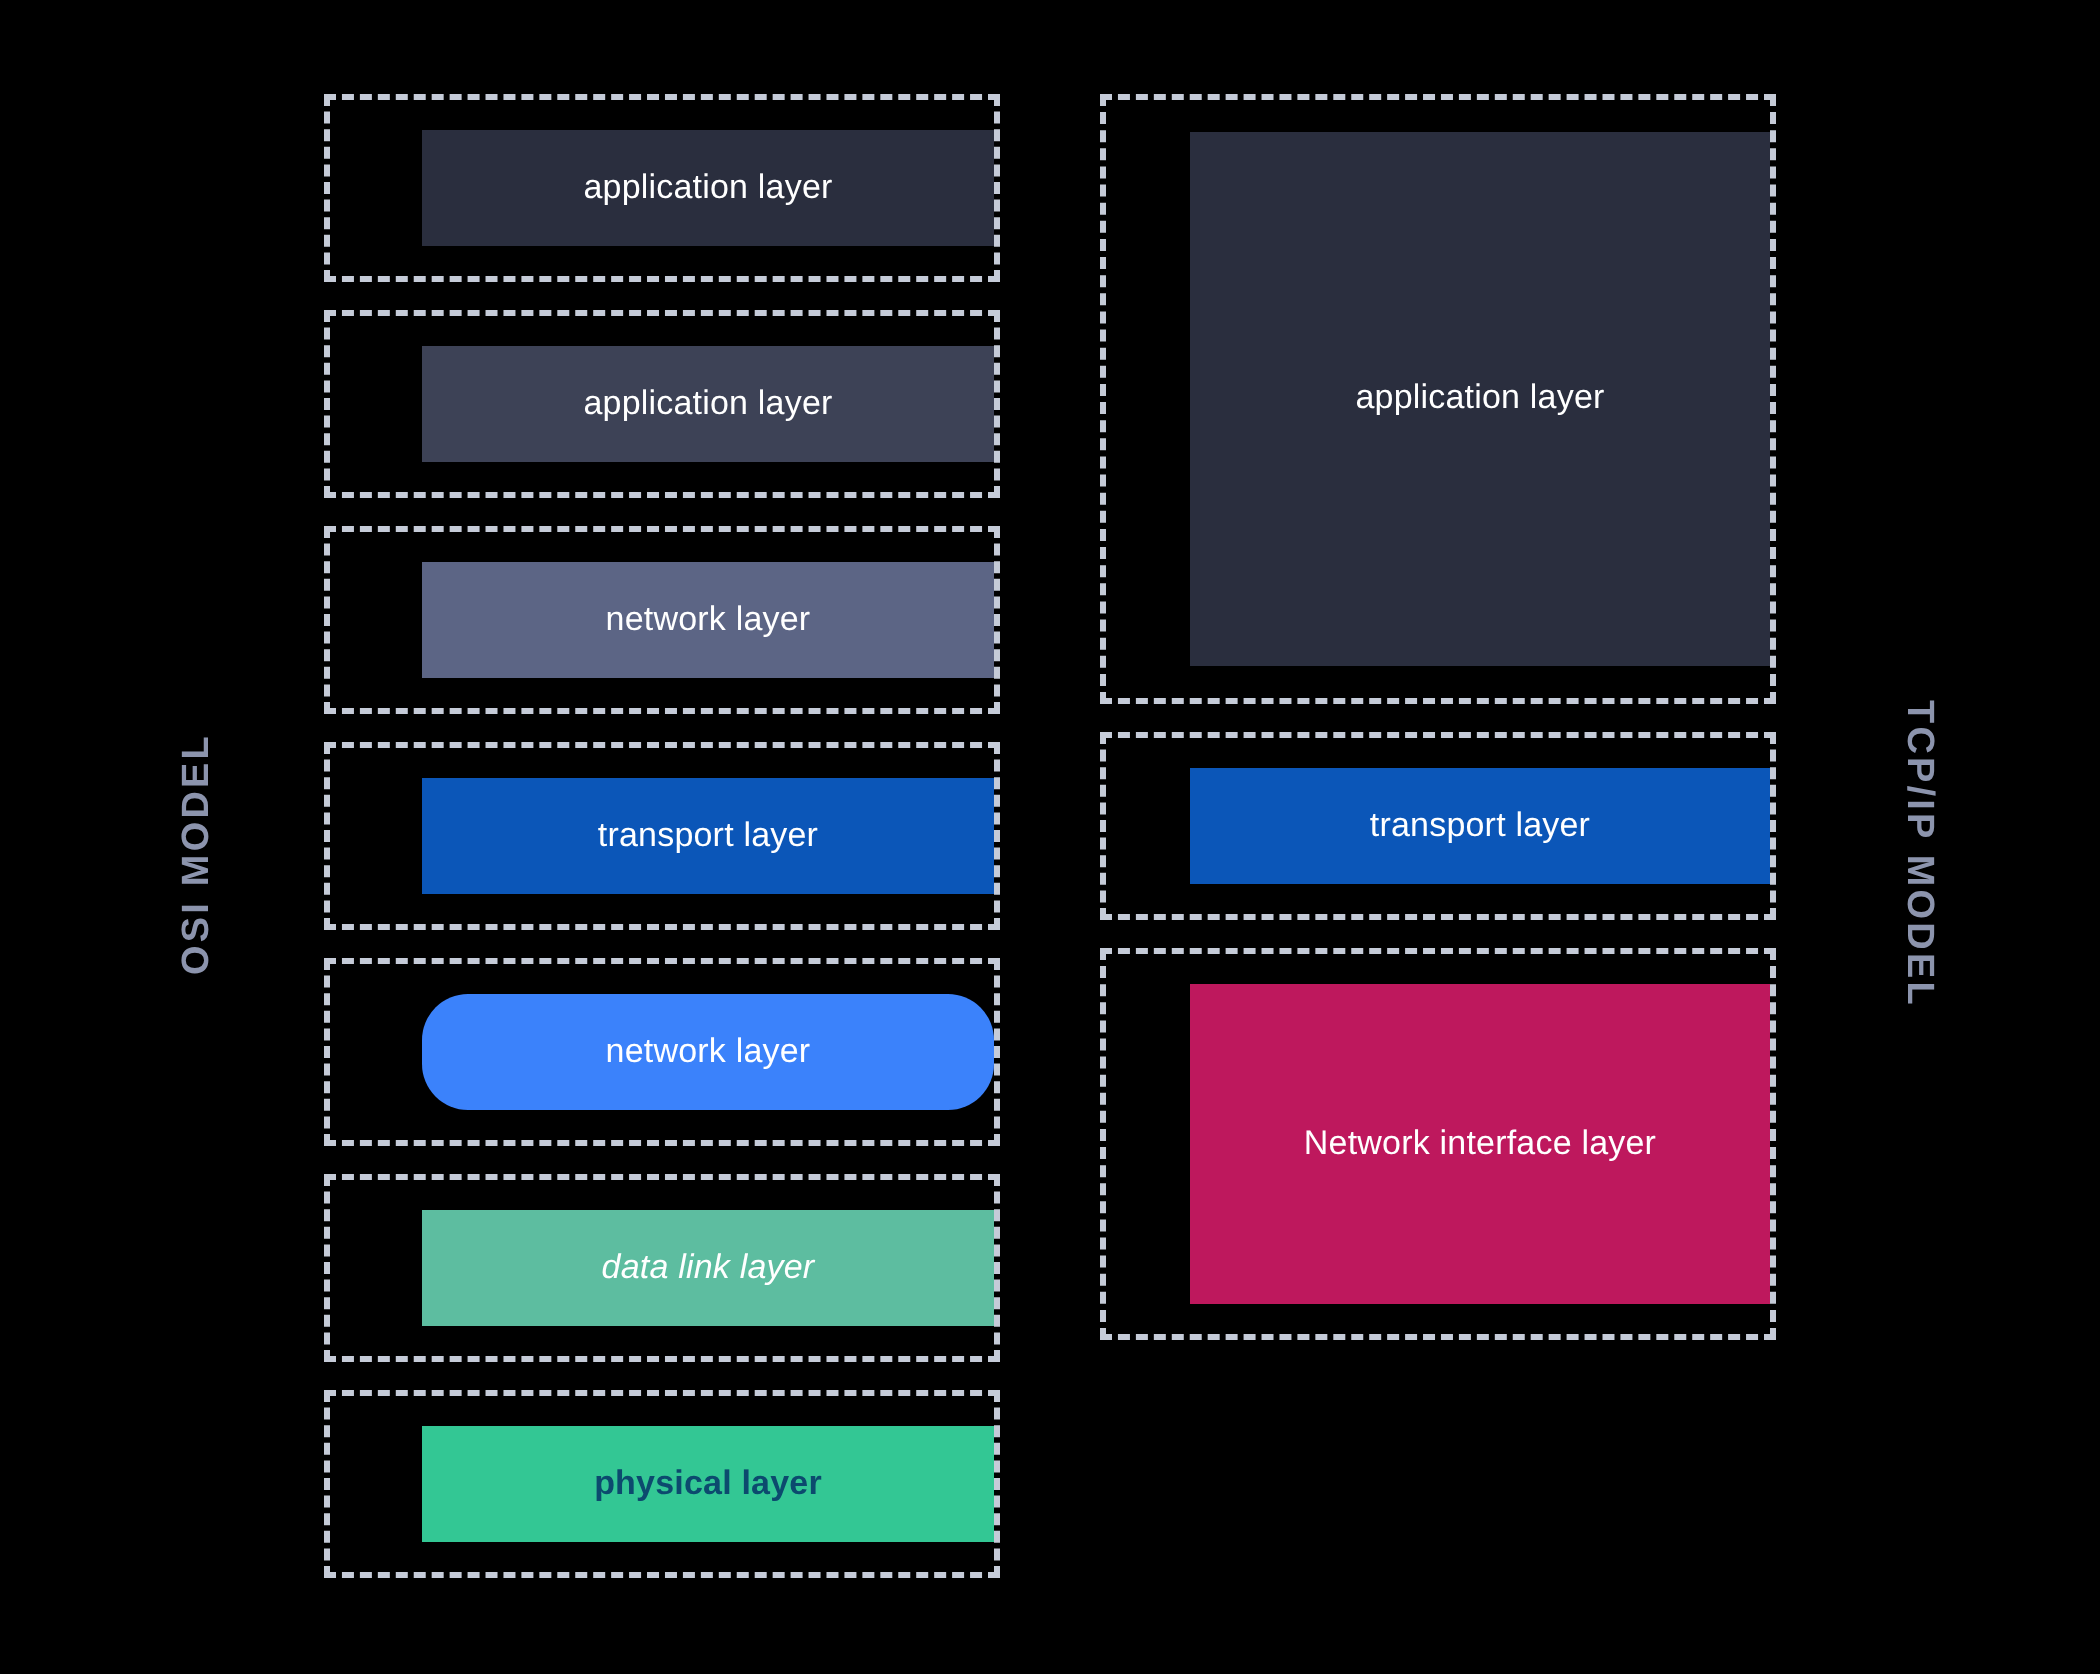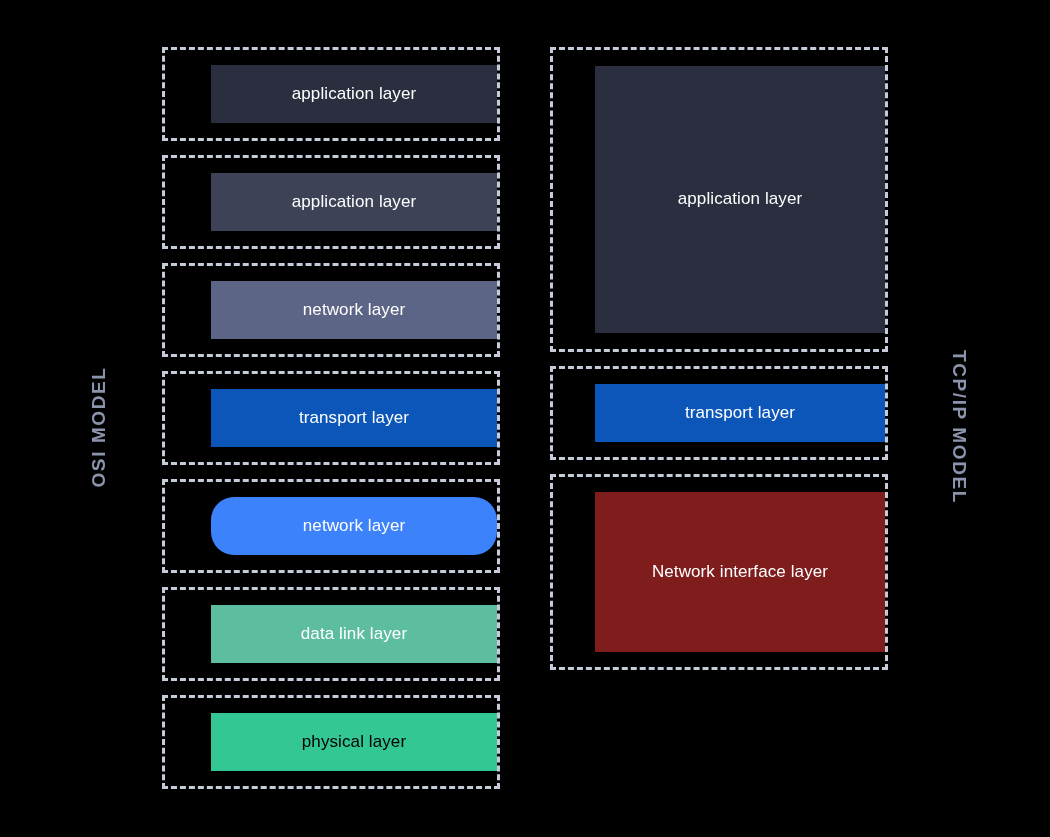--- a/index.html
+++ b/index.html
@@ -153,39 +153,39 @@
 
     <div class="dashed-group" style="border-color: rgb(197, 203, 216);">
       <div class="layer-box" style="background-color: rgb(11, 86, 184); color: rgb(255, 255, 255);">transport layer</div>
     </div>
 
     <div class="dashed-group" style="border-color: rgb(197, 203, 216);">
       <div class="layer-box" style="background-color: rgb(59, 130, 251); color: #ffffff; border-radius: 23px;">network layer</div>
     </div>
 
     <div class="dashed-group" style="border-color: rgb(197, 203, 216);">
-      <div class="layer-box" style="background-color: rgb(93, 189, 160); color: rgb(255, 255, 255);">data link layer</div>
+      <div class="layer-box" style="background-color: rgb(93, 189, 160); color: rgb(255, 255, 255); font-style: italic;">data link layer</div>
     </div>
 
     <div class="dashed-group" style="border-color: rgb(197, 203, 216);">
-      <div class="layer-box" style="background-color: rgb(51, 199, 148); color: #000000;">physical layer</div>
+      <div class="layer-box" style="background-color: rgb(51, 199, 148); color: #0c4a6e; font-weight: bold;">physical layer</div>
     </div>
 
   </div>
 
   <div class="column tcpip">
 
     <div class="dashed-group tall-app" style="border-color: rgb(197, 203, 216);">
       <div class="layer-box" style="background-color: rgb(42, 46, 62); color: rgb(255, 255, 255);">application layer</div>
     </div>
 
     <div class="dashed-group single" style="border-color: rgb(197, 203, 216);">
       <div class="layer-box" style="background-color: rgb(11, 86, 184); color: rgb(255, 255, 255);">transport layer</div>
     </div>
 
 
     <div class="dashed-group tall-net" style="border-color: rgb(197, 203, 216);">
-      <div class="layer-box" style="background-color: #7f1d1d; color: rgb(255, 255, 255);">Network interface layer</div>
+      <div class="layer-box" style="background-color: #be185d; color: rgb(255, 255, 255);">Network interface layer</div>
     </div>
 
   </div>
 
 </div>
 
 </body></html>

